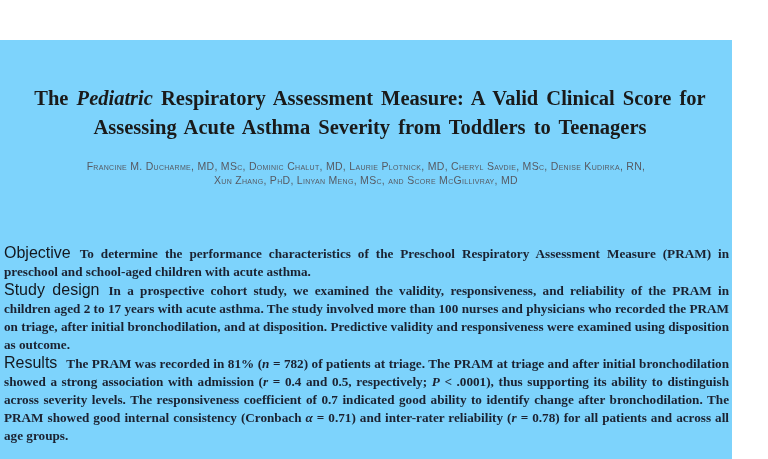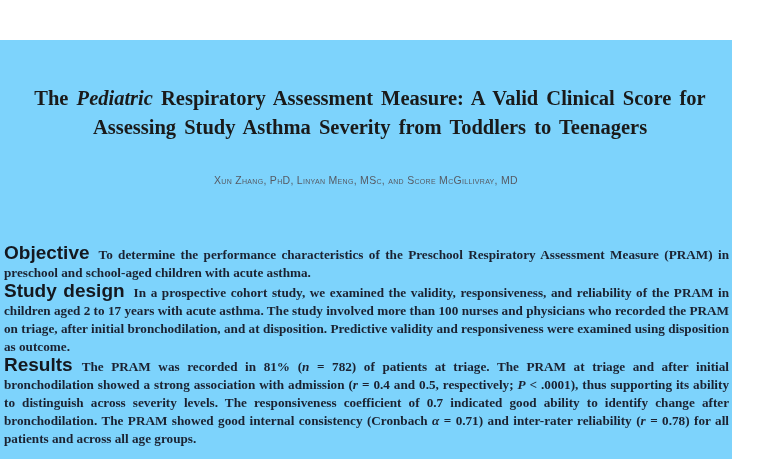--- a/index.html
+++ b/index.html
@@ -46,37 +46,37 @@
     font-size: 13.2px;
     line-height: 18px;
     font-weight: bold;
     color: #1b2231;
   }
   .abstract p {
     margin: 0;
   }
   .section-label {
     font-family: "Liberation Sans", sans-serif;
-    font-weight: bold;
-    font-size: 19px;
+    font-weight: normal;
+    font-size: 16px;
     color: #14181f;
     padding-right: 9px;
   }
   .it {
     font-style: italic;
   }
 </style>
 </head>
 <body>
 
 <div class="page">
 
-  <h1 class="article-title"><span>The </span><span class="it">Pediatric</span><span> Respiratory Assessment Measure: A Valid Clinical Score for</span><br><span>Assessing Study Asthma Severity from Toddlers to Teenagers</span></h1>
+  <h1 class="article-title"><span>The </span><span class="it">Pediatric</span><span> Respiratory Assessment Measure: A Valid Clinical Score for</span><br><span>Assessing Acute Asthma Severity from Toddlers to Teenagers</span></h1>
 
-  <div class="author-list"><br><span>Xun Zhang, PhD, Linyan Meng, MSc, and Score McGillivray, MD</span></div>
+  <div class="author-list"><span>Francine M. Ducharme, MD, MSc, Dominic Chalut, MD, Laurie Plotnick, MD, Cheryl Savdie, MSc, Denise Kudirka, RN,</span><br><span>Xun Zhang, PhD, Linyan Meng, MSc, and Score McGillivray, MD</span></div>
 
   <div class="abstract">
 
     <p>
       <span class="section-label">Objective</span><span class="section-text"><span>To determine the performance characteristics of the Preschool Respiratory Assessment Measure (PRAM) in preschool and school-aged children with acute asthma.</span></span>
     </p>
 
     <p>
       <span class="section-label">Study design</span><span class="section-text"><span>In a prospective cohort study, we examined the validity, responsiveness, and reliability of the PRAM in children aged 2 to 17 years with acute asthma. The study involved more than 100 nurses and physicians who recorded the PRAM on triage, after initial bronchodilation, and at disposition. Predictive validity and responsiveness were examined using disposition as outcome.</span></span>
     </p>

